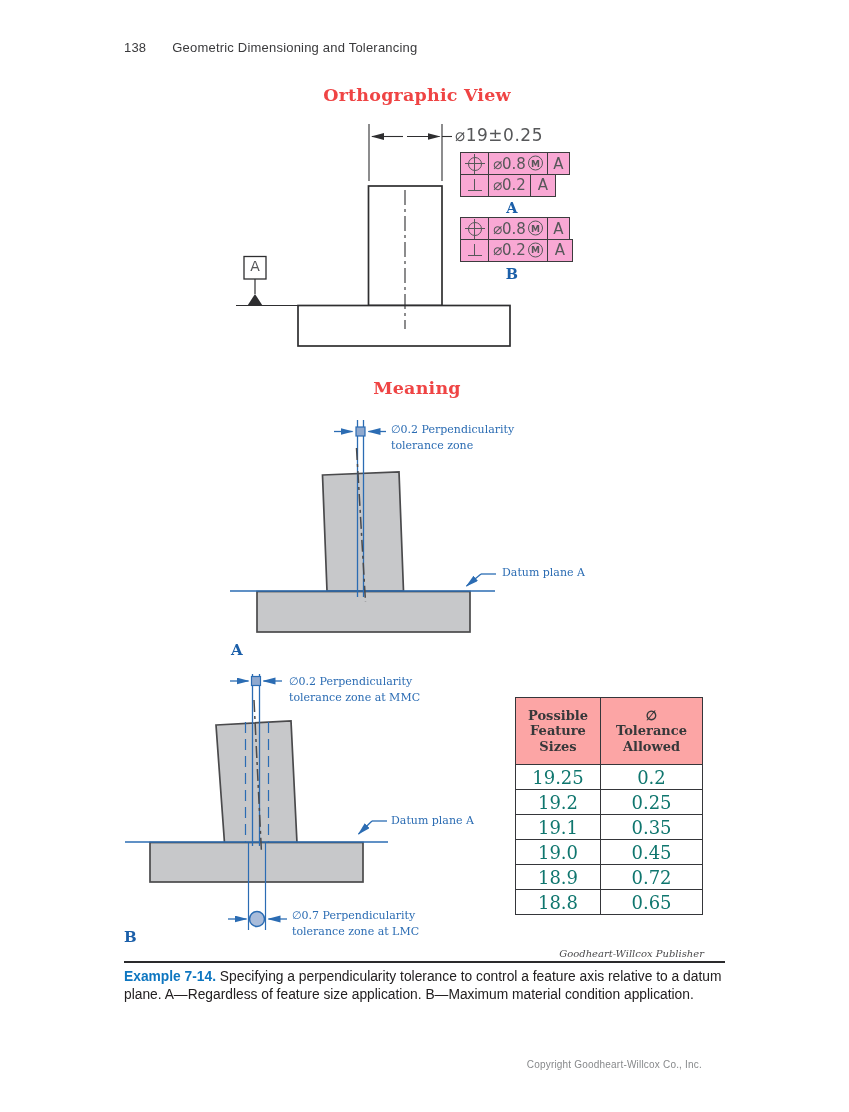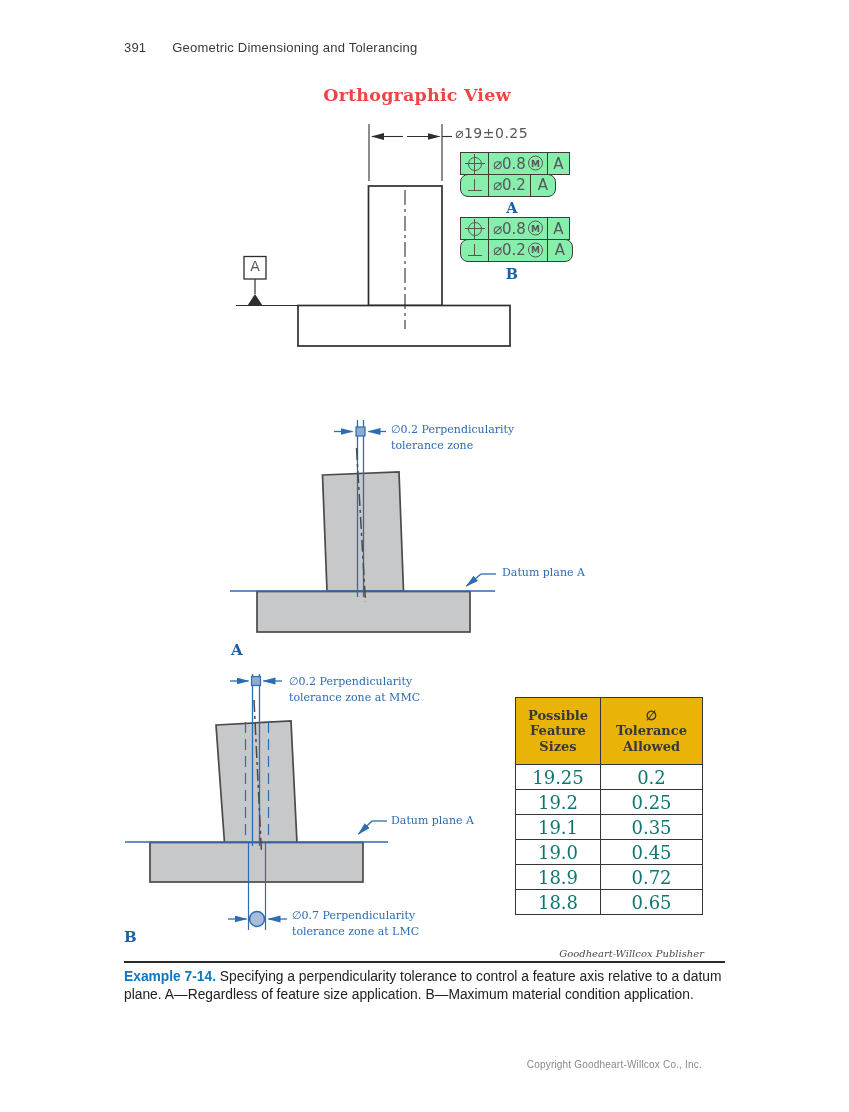--- a/index.html
+++ b/index.html
@@ -8,28 +8,28 @@
   .abs{position:absolute;}
   .svg-layer{position:absolute;left:0;top:0;width:849px;height:1112px;}
 
   
   .running-head{left:124px;top:40px;font-size:13px;color:#3a3a3c;letter-spacing:.2px;}
   .running-head .pagenum{display:inline-block;margin-right:26px;}
   .sec-title{width:250px;text-align:center;font-family:"DejaVu Serif",serif;font-weight:bold;
              font-size:17.5px;color:#ef4444;letter-spacing:.2px;}
 
   
-  .dim-text{left:455px;top:125px;font-family:"DejaVu Sans",sans-serif;font-size:14px;color:#565759;letter-spacing:.5px;}
+  .dim-text{left:455px;top:125px;font-family:"DejaVu Sans",sans-serif;font-size:17px;color:#565759;letter-spacing:.5px;}
   .datum-letter{left:244px;top:258px;width:22px;text-align:center;font-family:"DejaVu Sans",sans-serif;
                 font-size:14px;color:#565759;}
 
   
   .fcf{left:460px;}
-  .fcf-row{display:flex;background:#86efac;border:1.3px solid #3c3c3e;height:21px;width:max-content;}
-  .fcf-row + .fcf-row{margin-top:-1.3px;border-radius:8px;}
+  .fcf-row{display:flex;background:#f9a8d4;border:1.3px solid #3c3c3e;height:21px;width:max-content;}
+  .fcf-row + .fcf-row{margin-top:-1.3px;}
   .fcf-cell{display:flex;align-items:center;justify-content:center;border-left:1.3px solid #3c3c3e;
             font-family:"DejaVu Sans",sans-serif;font-size:15px;color:#565759;}
   .fcf-cell:first-child{border-left:none;}
   .c-sym{width:27px;}
   .c-val{padding:0 4px;}
   .c-dat{width:21px;}
   .sym-pos{position:relative;width:12px;height:12px;border:1.3px solid #565759;border-radius:50%;}
   .sym-pos::before{content:"";position:absolute;left:50%;top:-4px;bottom:-4px;width:1.3px;margin-left:-.65px;background:#565759;}
   .sym-pos::after{content:"";position:absolute;top:50%;left:-4px;right:-4px;height:1.3px;margin-top:-.65px;background:#565759;}
   .sym-perp{position:relative;width:14px;height:12px;}
@@ -39,21 +39,21 @@
        border:1.2px solid #565759;border-radius:50%;font-size:9px;font-weight:bold;transform:translateY(-.5px);}
   .frame-label{width:80px;text-align:center;font-family:"DejaVu Serif",serif;font-weight:bold;
                font-size:14.5px;color:#1b5fa9;}
 
   
   .blue-note{font-family:"DejaVu Serif",serif;font-size:11px;color:#2b6cb3;line-height:16px;white-space:nowrap;}
   .sec-label{font-family:"DejaVu Serif",serif;font-weight:bold;font-size:15px;color:#1b5fa9;}
 
   
   .gtable{left:515px;top:697px;width:186px;border:1.5px solid #35363a;background:#fff;}
-  .gt-head{display:flex;background:#eab308;border-bottom:1.4px solid #35363a;}
+  .gt-head{display:flex;background:#fca5a5;border-bottom:1.4px solid #35363a;}
   .gt-hcell{height:66px;display:flex;align-items:center;justify-content:center;text-align:center;
             font-family:"DejaVu Serif",serif;font-weight:bold;font-size:13px;line-height:15.5px;
             color:#37383a;white-space:pre-line;}
   .gt-row{display:flex;border-bottom:1.3px solid #35363a;}
   .gt-row:last-child{border-bottom:none;}
   .gt-cell{height:24px;display:flex;align-items:center;justify-content:center;
            font-family:"DejaVu Serif",serif;font-size:18px;color:#0f766e;}
   .col1{width:84px;border-right:1.4px solid #35363a;}
   .col2{flex:1;}
 
@@ -124,24 +124,25 @@
       <line x1="282" y1="681" x2="263.5" y2="681" stroke="#2b6cb3" stroke-width="1.3" marker-end="url(#mB)"></line>
       <circle cx="257" cy="919" r="7.5" fill="#a9bcda" stroke="#2b6cb3" stroke-width="1.5"></circle>
       <line x1="228" y1="919" x2="246.5" y2="919" stroke="#2b6cb3" stroke-width="1.3" marker-end="url(#mB)"></line>
       <line x1="287" y1="919" x2="268.5" y2="919" stroke="#2b6cb3" stroke-width="1.3" marker-end="url(#mB)"></line>
       <line x1="372" y1="821" x2="387" y2="821" stroke="#2b6cb3" stroke-width="1.3"></line>
       <line x1="372" y1="821" x2="358.5" y2="834" stroke="#2b6cb3" stroke-width="1.3" marker-end="url(#mB)"></line>
     </g>
   </svg>
 
   <div class="abs running-head">
-    <span class="pagenum">391</span><span>Geometric Dimensioning and Tolerancing</span>
+    <span class="pagenum">138</span><span>Geometric Dimensioning and Tolerancing</span>
   </div>
 
   <div class="abs sec-title" style="left:292px;top:85px;">Orthographic View</div>
+  <div class="abs sec-title" style="left:292px;top:378px;">Meaning</div>
 
   <div class="abs dim-text">⌀19±0.25</div>
   <div class="abs datum-letter">A</div>
 
   <div class="abs fcf" style="top:152px;">
     <div class="fcf-row">
       <div class="fcf-cell c-sym">
           <span class="sym-pos"></span>
         </div>
       <div class="fcf-cell c-val">

